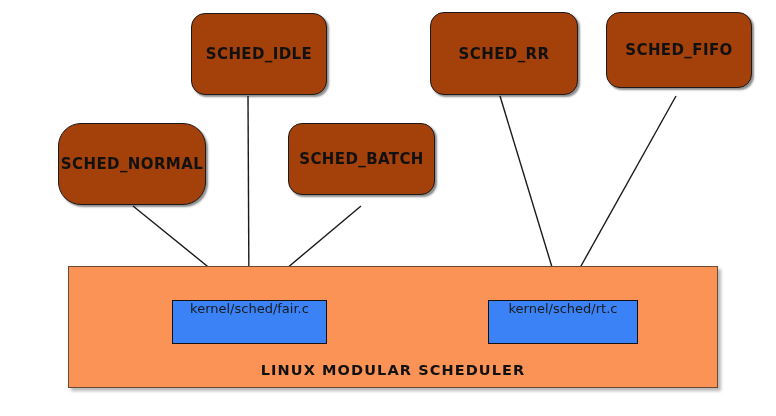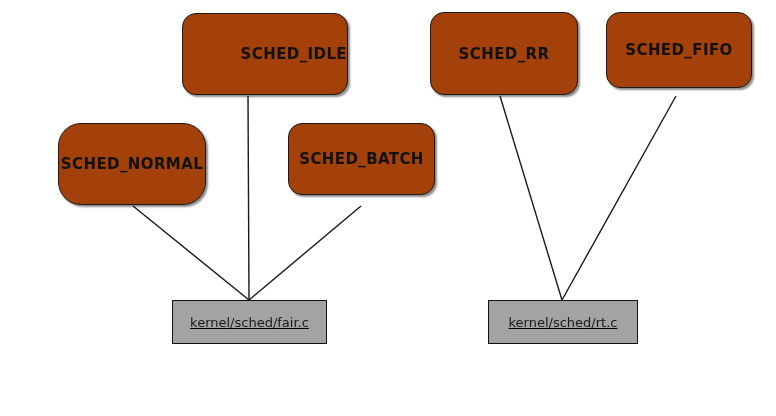--- a/index.html
+++ b/index.html
@@ -48,27 +48,25 @@
     top: 266px;
     width: 650px;
     height: 122px;
     background: #fa9355;
     border: 1.5px solid #6b4a32;
     box-shadow: 3px 3px 3px rgba(0,0,0,0.28);
     box-sizing: border-box;
   }
   .source-node {
     position: absolute;
-    background: #a3a3a3;
+    background: #3b82f6;
     border: 1.5px solid #111111;
     display: flex;
-    align-items: center;
     justify-content: center;
     box-sizing: border-box;
-    text-decoration: underline;
   }
   .source-label {
     color: #1a1a1a;
     font-size: 13px;
     font-family: "DejaVu Sans", sans-serif;
     white-space: nowrap;
   }
   #panel-title {
     position: absolute;
     left: 0;
@@ -100,23 +98,26 @@
   <svg id="edges" viewBox="0 0 776 416" xmlns="http://www.w3.org/2000/svg">
     <g id="edge-group" stroke="#1a1a1a" stroke-width="1.4" fill="none">
         <line x1="133" y1="206" x2="249" y2="300"></line>
         <line x1="248" y1="96" x2="249" y2="300"></line>
         <line x1="361" y1="206" x2="249" y2="300"></line>
         <line x1="500" y1="96" x2="562" y2="300"></line>
         <line x1="676" y1="96" x2="562" y2="300"></line>
       </g>
   </svg>
 
+  <div id="scheduler-panel">
+    <div id="panel-title">LINUX MODULAR SCHEDULER</div>
+  </div>
 
   <div id="nodes-layer">
-      <div class="policy-node" style="left: 182px; top: 13px; width: 166px; height: 82px; justify-content: flex-end;">
+      <div class="policy-node" style="left: 191px; top: 13px; width: 136px; height: 82px;">
         <span class="policy-label">SCHED_IDLE</span>
       </div>
       <div class="policy-node" style="left: 430px; top: 12px; width: 148px; height: 83px;">
         <span class="policy-label">SCHED_RR</span>
       </div>
       <div class="policy-node" style="left: 606px; top: 12px; width: 146px; height: 76px;">
         <span class="policy-label">SCHED_FIFO</span>
       </div>
       <div class="policy-node" style="left: 58px; top: 123px; width: 148px; height: 82px; border-radius: 23px;">
         <span class="policy-label">SCHED_NORMAL</span>

